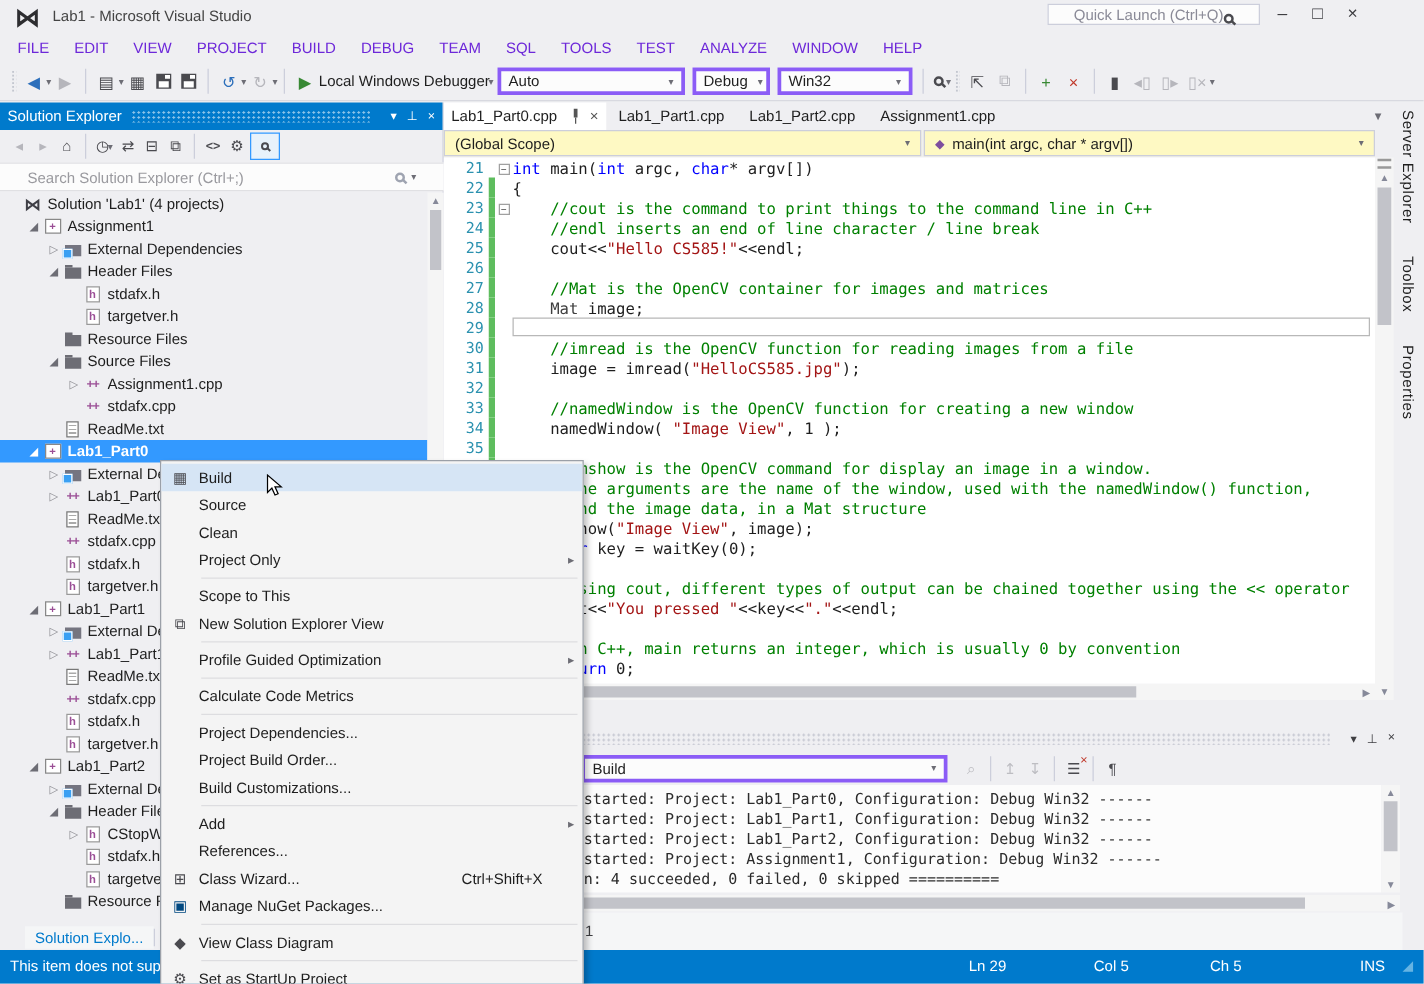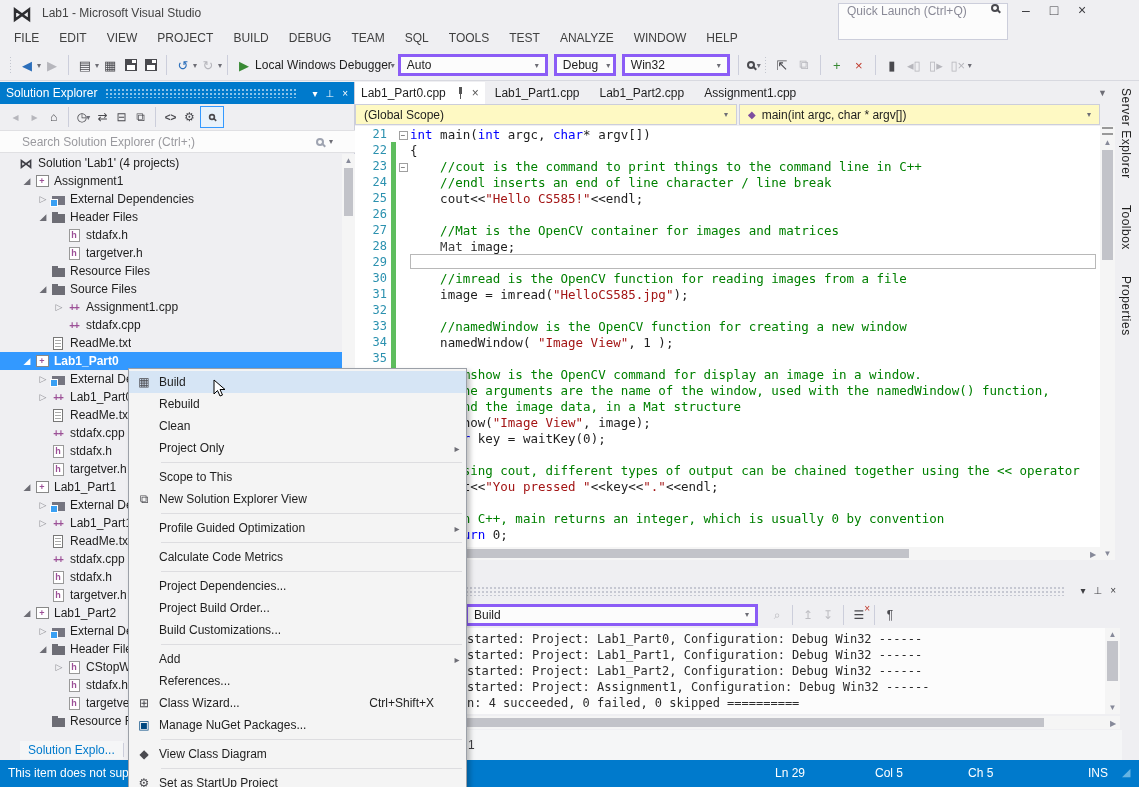--- a/index.html
+++ b/index.html
@@ -4,28 +4,28 @@
 <style>
   * { box-sizing: border-box; margin:0; padding:0; }
   html,body { width:1139px; height:787px; overflow:hidden; }
   body { font-family:"Liberation Sans",sans-serif; font-size:12px; color:#1E1E1E; background:#EFEFF2; position:relative; }
   .abs { position:absolute; }
 
   
   #titlebar { left:0; top:0; width:1139px; height:26px; }
   .vs-logo { position:absolute; left:12px; top:2px; font-size:20px; font-weight:bold; color:#2D2D30; }
   .win-title { position:absolute; left:42px; top:6px; color:#444; }
-  .quick-launch { position:absolute; left:838px; top:3px; width:170px; height:37px; background:#FCFCFC; border:1px solid #CCCEDB; display:flex; align-items:flex-start; padding:0 8px; }
+  .quick-launch { position:absolute; left:838px; top:3px; width:170px; height:17px; background:#FCFCFC; border:1px solid #CCCEDB; display:flex; align-items:flex-end; padding:0 20px; }
   .ql-text { color:#8A8A97; flex:1; }
   .winbtns { position:absolute; left:1012px; top:0; display:flex; }
   .winbtns span { width:28px; height:22px; text-align:center; line-height:20px; font-size:14px; color:#3E3E42; cursor:default; }
 
   
   #menubar { left:0; top:26px; width:1139px; height:24px; display:flex; align-items:center; padding-left:4px; }
-  .mitem { padding:4px 10px; color:#404040; }
+  .mitem { padding:4px 10px; color:#6d28d9; }
 
   
   #toolbar { left:0; top:50px; width:1139px; height:31px; display:flex; align-items:center; border-bottom:1px solid #D8D9E0; padding-left:6px; }
   .tb-sep { width:1px; height:20px; background:#CCCEDB; margin:0 5px; }
   .tb-ic { min-width:18px; height:20px; display:inline-flex; align-items:center; justify-content:center; font-size:13px; color:#4A4A4F; margin:0 2px; }
   .tb-ic.gray { color:#B6B6BC; }
   .tb-ic.blue { color:#2C6FBB; }
   .tb-ic.green { color:#388934; }
   .tb-dd { font-size:8px; color:#6D6D75; margin-left:-1px; }
   .combo { height:22px; background:#FCFCFC; border:3px solid #8b5cf6; display:flex; align-items:center; padding:0 6px; margin:0 3px; }
@@ -767,21 +767,21 @@
 </div>
 
 <div class="abs" id="ctxmenu">
     <div class="mrow hover">
       <span class="micol"><span>▦</span></span>
       <span class="mlabel">Build</span>
       <span class="marrow"></span>
     </div>
     <div class="mrow">
       <span class="micol"></span>
-      <span class="mlabel">Rebuild</span>
+      <span class="mlabel">Source</span>
       <span class="marrow"></span>
     </div>
     <div class="mrow">
       <span class="micol"></span>
       <span class="mlabel">Clean</span>
       <span class="marrow"></span>
     </div>
     <div class="mrow">
       <span class="micol"></span>
       <span class="mlabel">Project Only</span>

